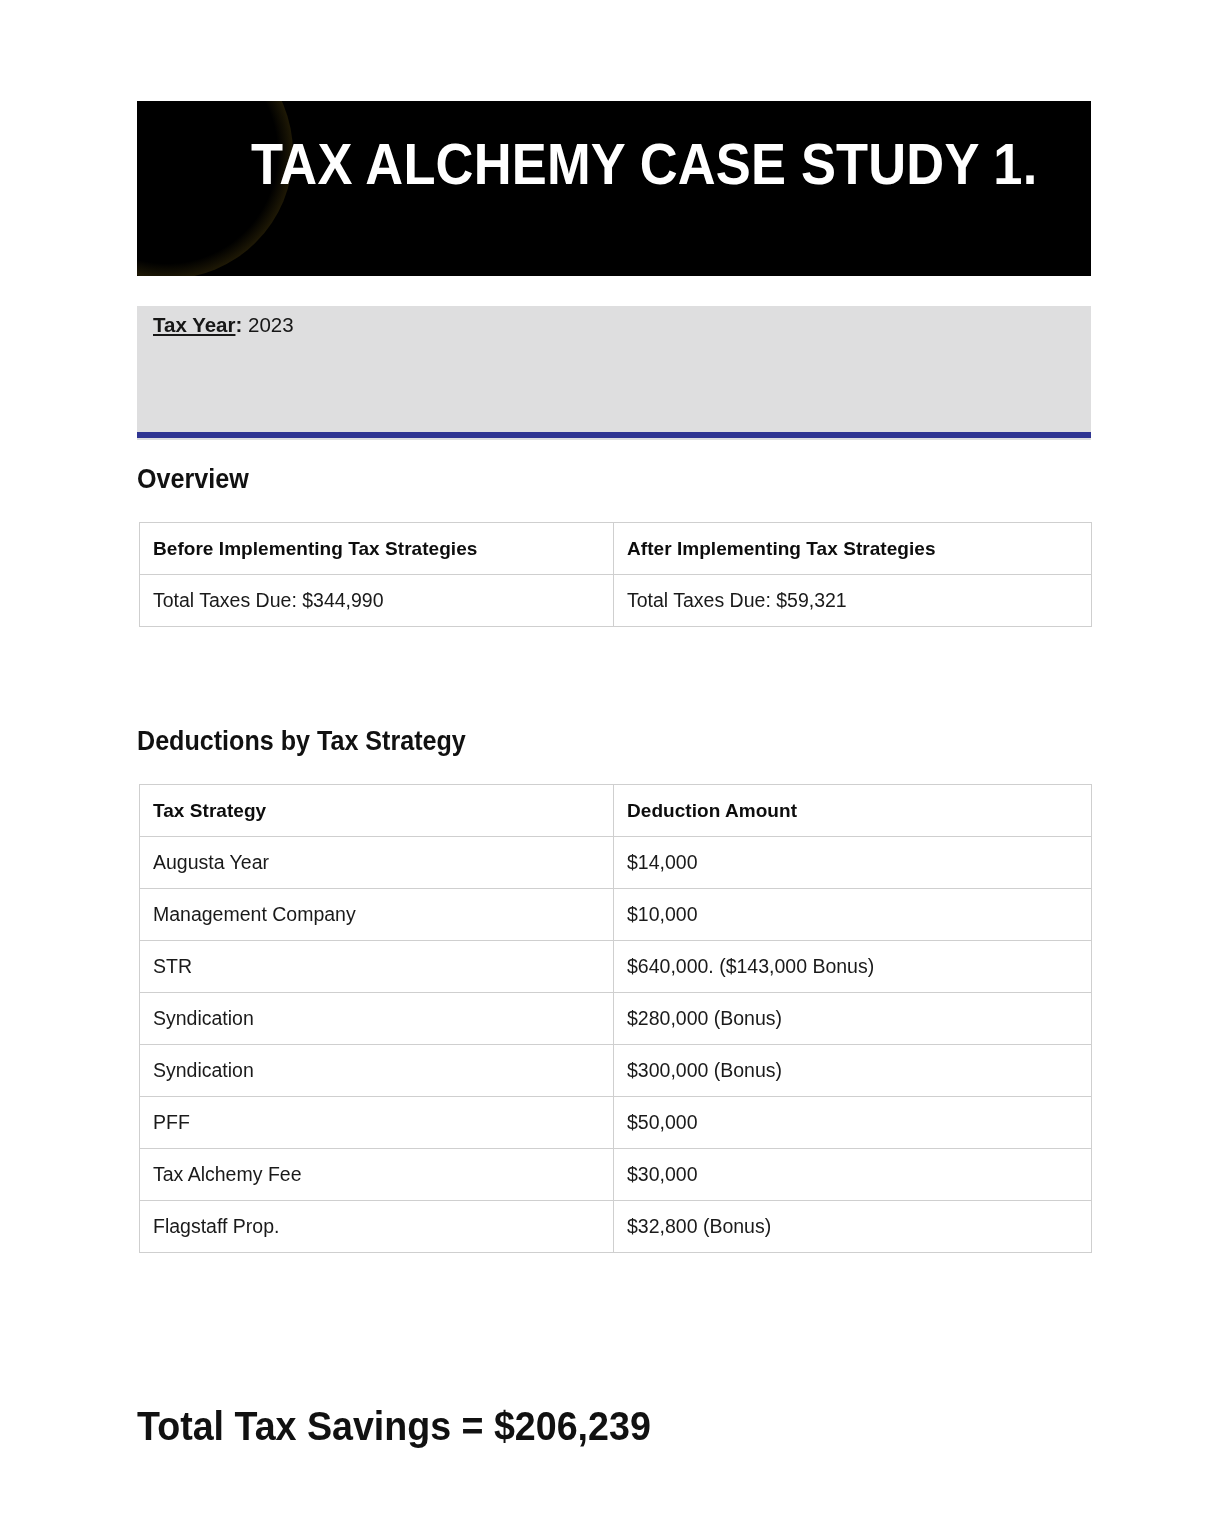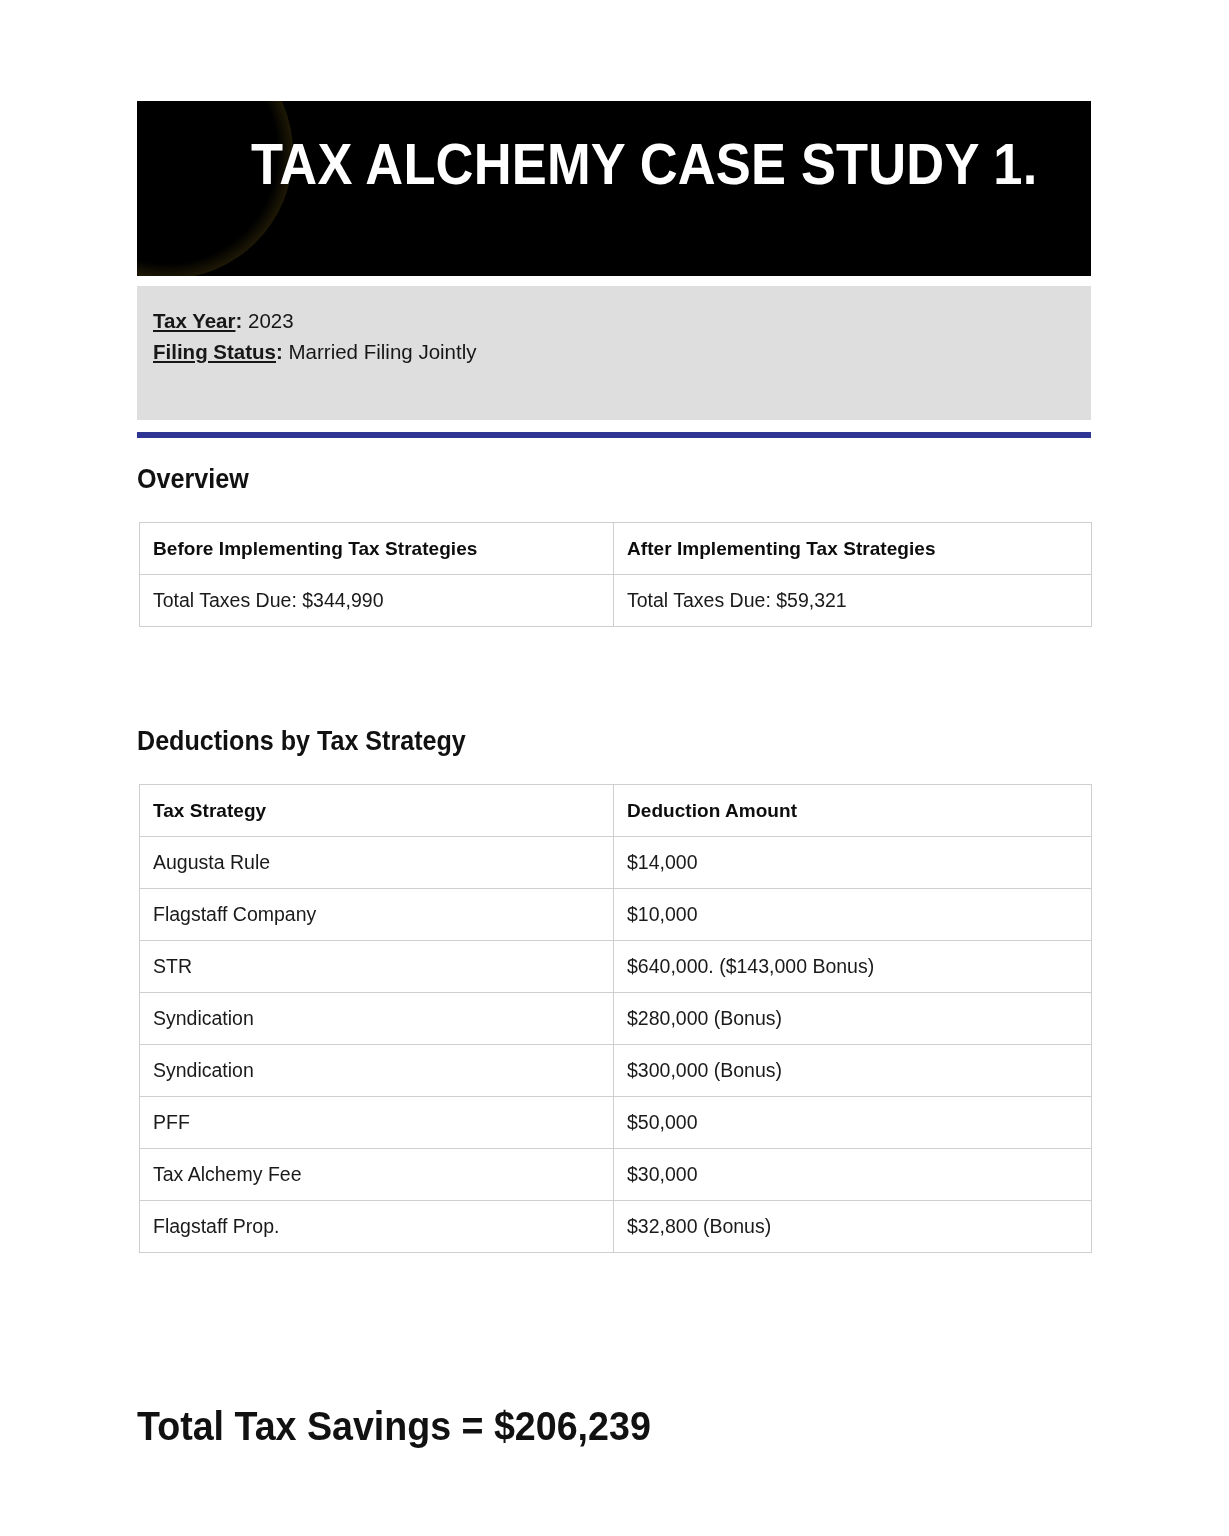--- a/index.html
+++ b/index.html
@@ -73,26 +73,26 @@
     color: #ffffff;
     transform: scaleX(0.92);
     transform-origin: left center;
     white-space: nowrap;
   }
 
   
   .meta-block {
     position: absolute;
     left: 137px;
-    top: 274px;
+    top: 294px;
     width: 954px;
     height: 134px;
     background: #dededf;
     box-sizing: border-box;
-    padding: 19px 0 0 16px;
+    padding: 3px 0 0 16px;
   }
   .meta-line {
     font-size: 20.5px;
     line-height: 31px;
     color: #171717;
     white-space: nowrap;
   }
   .meta-label {
     font-weight: bold;
     text-decoration: underline;
@@ -188,24 +188,20 @@
   <div class="banner">
     <div class="banner-crescent"></div>
     <div class="banner-title">TAX ALCHEMY CASE STUDY 1.</div>
   </div>
 
   <div class="meta-block">
     <div class="meta-line">
       <span class="meta-label">Tax Year</span><span class="meta-colon">:</span>
       <span class="meta-value">2023</span>
     </div>
-    <div class="meta-line">
-      <span class="meta-label">Filing Status</span><span class="meta-colon">:</span>
-      <span class="meta-value">Married Filing Jointly</span>
-    </div>
   </div>
   <div class="meta-rule"></div>
 
   <div class="section-heading" id="heading-overview">Overview</div>
 
   <table class="data-table" id="overview-table">
     <colgroup>
         <col class="c1">
         <col class="c2">
       </colgroup>
@@ -231,25 +227,25 @@
         <col class="c2">
       </colgroup>
     <thead>
       <tr>
         <th>Tax Strategy</th>
         <th>Deduction Amount</th>
       </tr>
     </thead>
     <tbody>
       <tr>
-        <td>Augusta Rule</td>
+        <td>Augusta Year</td>
         <td>$14,000</td>
       </tr>
       <tr>
-        <td>Flagstaff Company</td>
+        <td>Management Company</td>
         <td>$10,000</td>
       </tr>
       <tr>
         <td>STR</td>
         <td>$640,000. ($143,000 Bonus)</td>
       </tr>
       <tr>
         <td>Syndication</td>
         <td>$280,000 (Bonus)</td>
       </tr>

